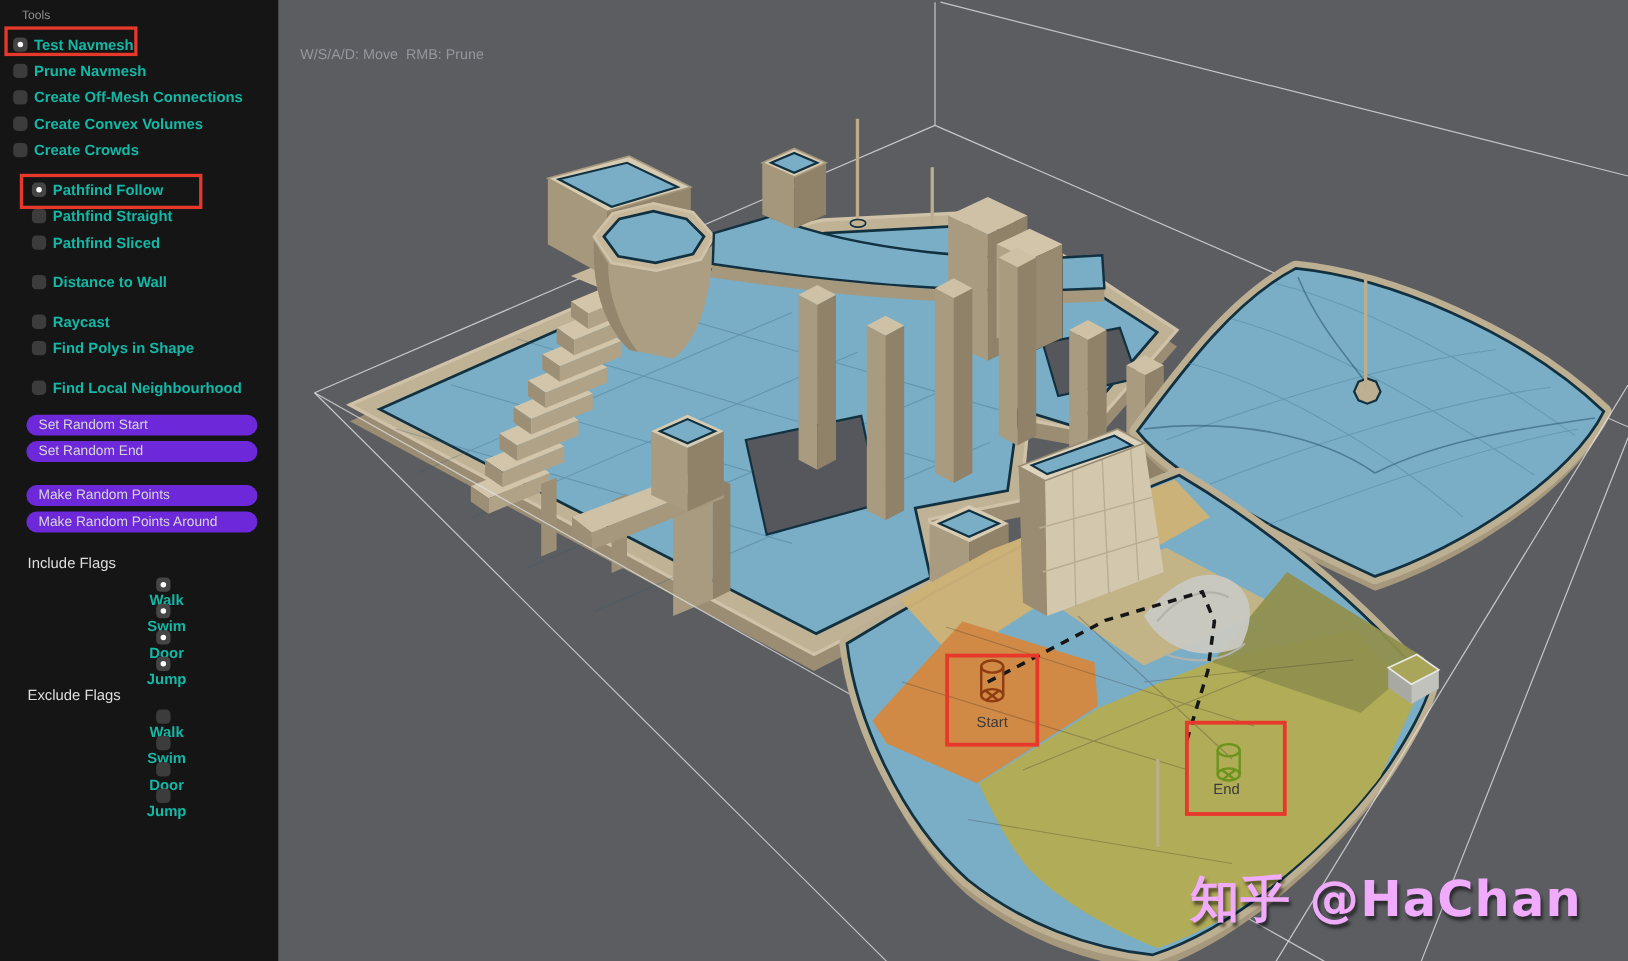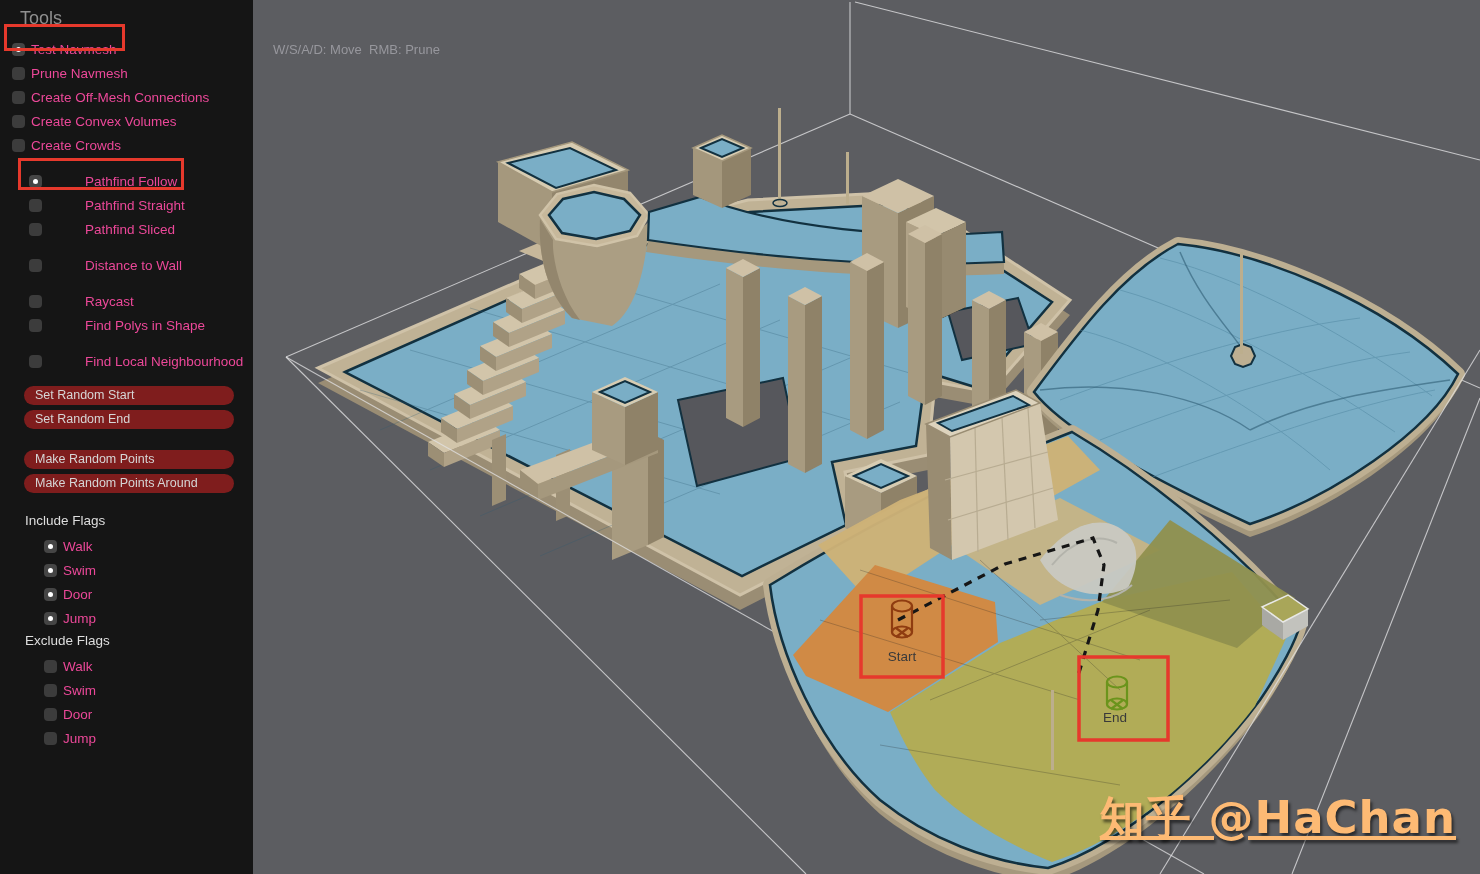--- a/index.html
+++ b/index.html
@@ -10,37 +10,37 @@
   *{box-sizing:border-box;}
   body{margin:0;font-family:"Liberation Sans",sans-serif;background:#333;}
   .app{position:relative;width:1480px;height:874px;overflow:hidden;background:var(--vp-bg);}
 
   
   .viewport{position:absolute;inset:0;}
   .scene-svg{position:absolute;left:0;top:0;}
   .help{position:absolute;left:273px;top:2px;font-size:13px;white-space:pre;line-height:19px;}
   .help .l1{color:#97979d;}
   .help .l2{color:#d4d4d6;}
-  .watermark{position:absolute;right:24px;bottom:26px;font-size:45px;font-weight:700;color:#fdba74;
-    letter-spacing:1px;text-shadow:2px 3px 3px rgba(0,0,0,0.55);font-family:"DejaVu Sans","Liberation Sans",sans-serif;text-decoration:underline;}
+  .watermark{position:absolute;right:42px;bottom:26px;font-size:45px;font-weight:700;color:#f0abfc;
+    letter-spacing:1px;text-shadow:2px 3px 3px rgba(0,0,0,0.55);font-family:"DejaVu Sans","Liberation Sans",sans-serif;}
 
   
   .sidebar{position:absolute;left:0;top:0;width:253px;height:874px;background:var(--sidebar-bg);
     color:#e9e9e9;font-size:13.5px;padding-top:8px;overflow:hidden;}
-  .panel-title{color:#8f8f8f;font-size:18px;margin:0 0 8px 20px;}
+  .panel-title{color:#8f8f8f;font-size:11px;margin:0 0 8px 20px;}
   .row{display:flex;align-items:center;height:24px;padding-left:12px;cursor:pointer;}
-  .row.indent1{padding-left:29px;gap:37px;}
-  .row.indent2{padding-left:44px;}
-  .row .label{margin-left:6px;color:#ec4899;}
+  .row.indent1{padding-left:29px;}
+  .row.indent2{padding-left:44px;flex-direction:column;}
+  .row .label{margin-left:6px;color:#14b8a6;font-weight:bold;}
   .chk{width:13px;height:13px;border-radius:4px;background:#3c3c3c;flex:0 0 auto;position:relative;}
   .chk.checked{background:#454545;}
   .chk.checked::after{content:"";position:absolute;left:4px;top:4px;width:5px;height:5px;border-radius:50%;background:#ffffff;}
   .gap12{margin-top:12px;}
   .btn{display:block;width:210px;height:19px;line-height:19px;margin:0 0 5px 24px;border:none;
-    border-radius:9.5px;background:#7f1d1d;color:#d6d6d6;font-size:12.5px;text-align:left;
+    border-radius:9.5px;background:#6d28d9;color:#d6d6d6;font-size:12.5px;text-align:left;
     padding:0 0 0 11px;font-family:"Liberation Sans",sans-serif;cursor:pointer;}
   .btn.gap{margin-top:21px;}
   .flags-title{color:#dedede;margin:0 0 2px 25px;height:22px;line-height:22px;}
   .annotation{position:absolute;border:3px solid var(--red);pointer-events:none;}
   .ann-test{left:4px;top:24px;width:121px;height:27px;}
   .ann-follow{left:18px;top:158px;width:166px;height:32px;}
 </style>
 </head>
 <body>
 

